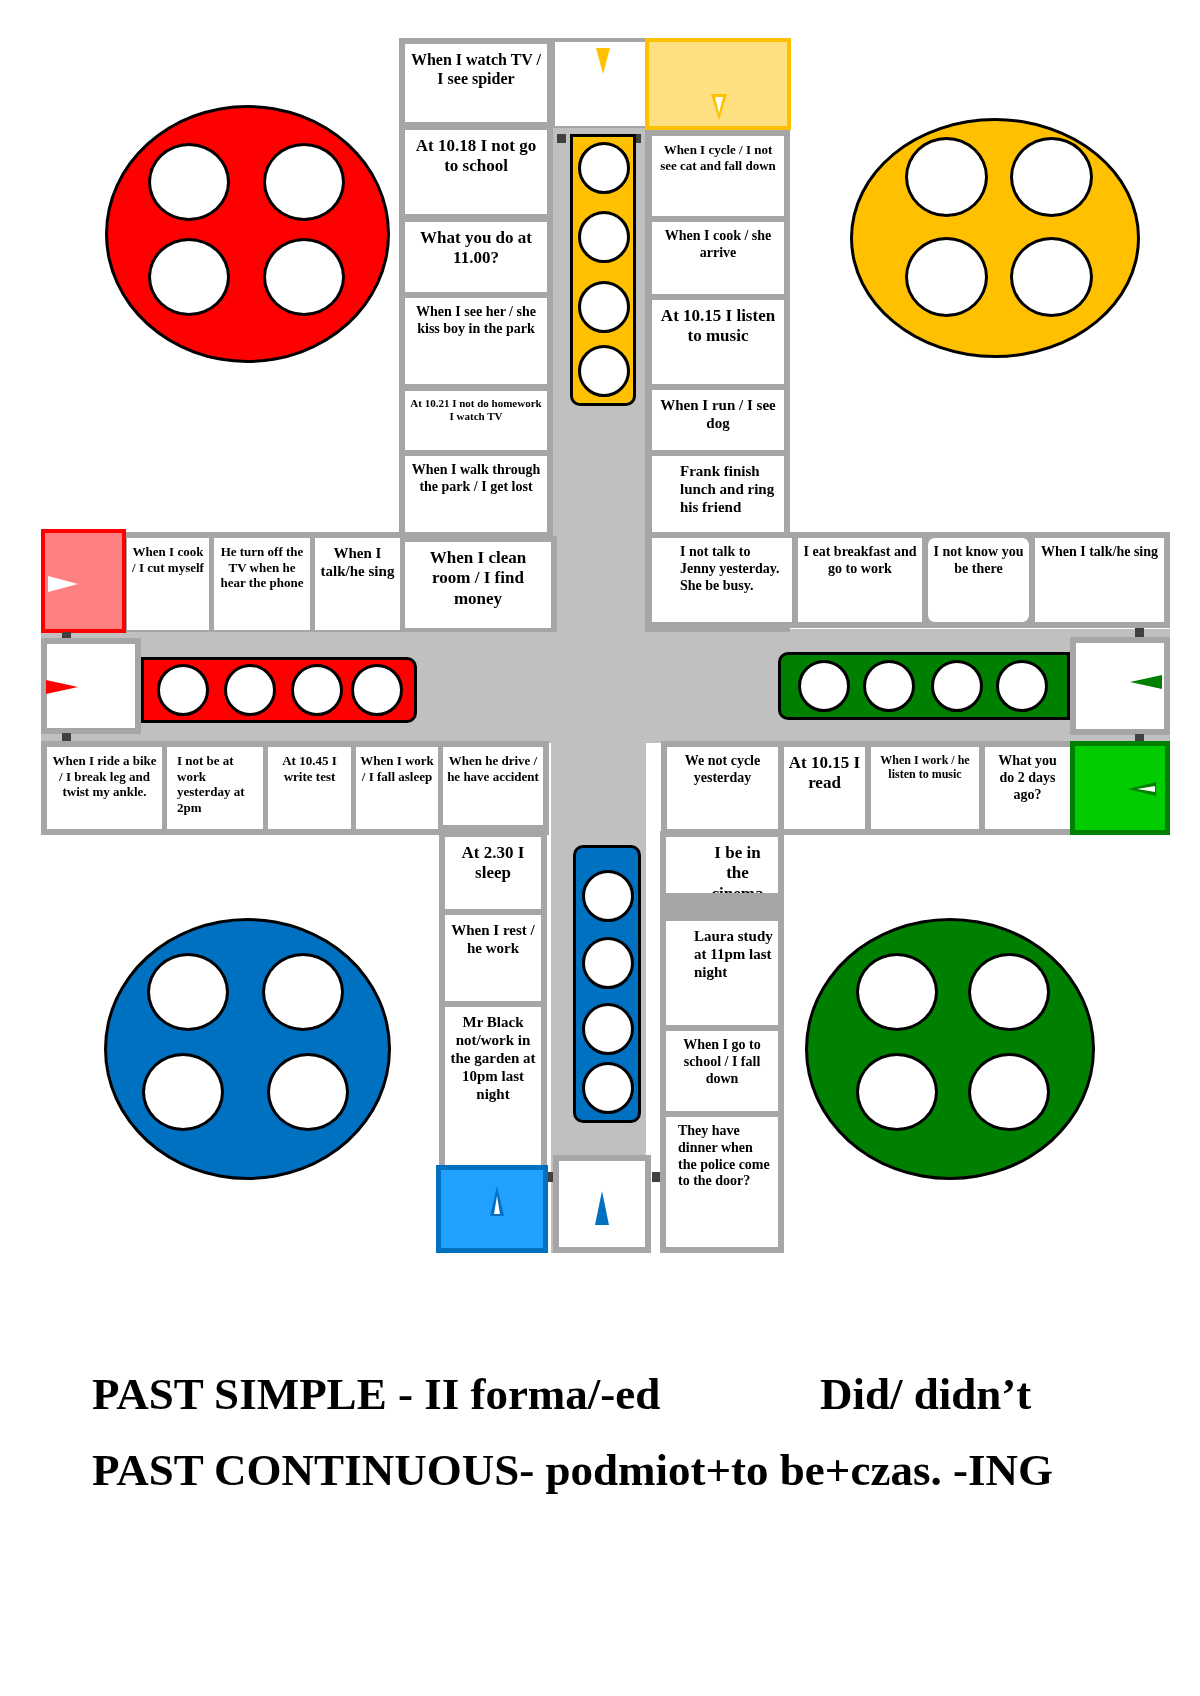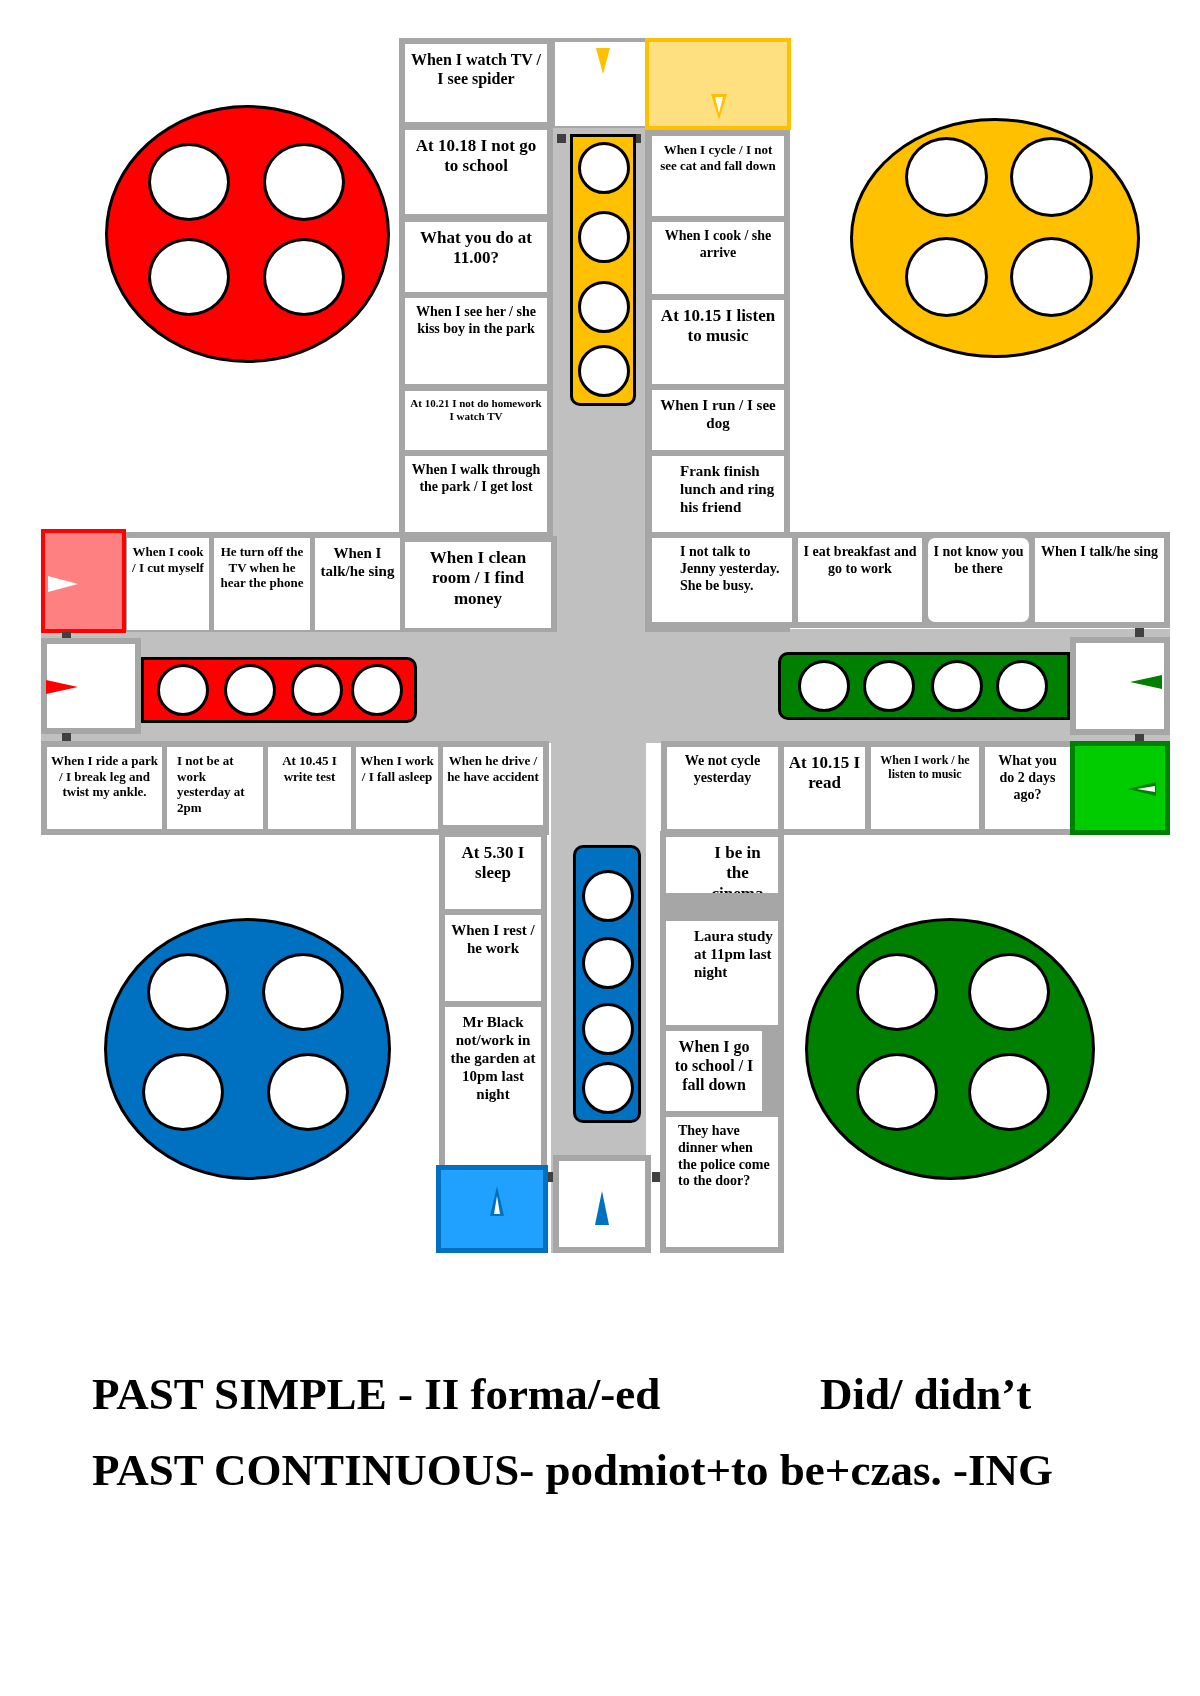--- a/index.html
+++ b/index.html
@@ -73,21 +73,21 @@
   <div class="tick" style="left:62px;top:733px;width:9px;height:8px;"></div>
 
   <div class="lane" style="left:141px;top:657px;width:276px;height:66px;background:#ff0000;border-radius:0 10px 10px 0;">
     <div class="hole" style="left:13px;top:4px;width:52px;height:52px;"></div>
     <div class="hole" style="left:80px;top:4px;width:52px;height:52px;"></div>
     <div class="hole" style="left:147px;top:4px;width:52px;height:52px;"></div>
     <div class="hole" style="left:207px;top:4px;width:52px;height:52px;"></div>
   </div>
 
   <div class="abs frame" style="left:41px;top:741px;width:508px;height:94px;"></div>
-  <div class="cell" style="left:47px;top:747px;width:115px;height:82px;font-size:13px;">When I ride a park / I break leg and twist my ankle.</div>
+  <div class="cell" style="left:47px;top:747px;width:115px;height:82px;font-size:13px;">When I ride a bike / I break leg and twist my ankle.</div>
   <div class="cell left" style="left:167px;top:747px;width:96px;height:82px;font-size:13px;padding-left:10px;">I not be at work yesterday at 2pm</div>
   <div class="cell" style="left:268px;top:747px;width:83px;height:82px;font-size:13px;">At 10.45 I write test</div>
   <div class="cell" style="left:356px;top:747px;width:82px;height:82px;font-size:13px;">When I work / I fall asleep</div>
   <div class="cell" style="left:443px;top:747px;width:100px;height:78px;font-size:13px;">When he drive / he have accident</div>
 
   <div class="abs frame" style="left:645px;top:532px;width:525px;height:96px;"></div>
   <div class="cell left" style="left:652px;top:538px;width:140px;height:84px;font-size:14px;">I not talk to Jenny yesterday. She be busy.</div>
   <div class="cell" style="left:798px;top:538px;width:124px;height:84px;font-size:14px;">I eat breakfast and go to work</div>
   <div class="cell" style="left:928px;top:538px;width:101px;height:84px;font-size:14px;border-radius:7px;">I not know you be there</div>
   <div class="cell" style="left:1035px;top:538px;width:129px;height:84px;font-size:14px;">When I talk/he sing</div>
@@ -108,21 +108,21 @@
   <div class="abs frame" style="left:661px;top:741px;width:414px;height:94px;"></div>
   <div class="cell" style="left:667px;top:747px;width:111px;height:82px;font-size:14px;">We not cycle yesterday</div>
   <div class="cell" style="left:784px;top:747px;width:81px;height:82px;font-size:17px;">At 10.15  I read</div>
   <div class="cell" style="left:871px;top:747px;width:108px;height:82px;font-size:12px;">When    I work / he listen to music</div>
   <div class="cell" style="left:985px;top:747px;width:85px;height:82px;font-size:14px;">What you do 2 days ago?</div>
   <div class="start" style="left:1070px;top:741px;width:100px;height:94px;background:#00cc00;border:5px solid #008000;"></div>
   <div class="arrow" style="left:1128px;top:782px;border-top:7px solid transparent;border-bottom:7px solid transparent;border-right:28px solid #008000;"></div>
   <div class="arrow" style="left:1137px;top:786px;border-top:3px solid transparent;border-bottom:3px solid transparent;border-right:18px solid #ffffff;"></div>
 
   <div class="abs frame" style="left:439px;top:831px;width:108px;height:335px;"></div>
-  <div class="cell" style="left:445px;top:837px;width:96px;height:72px;font-size:17px;">At 5.30 I sleep</div>
+  <div class="cell" style="left:445px;top:837px;width:96px;height:72px;font-size:17px;">At 2.30 I sleep</div>
   <div class="cell" style="left:445px;top:915px;width:96px;height:86px;font-size:15px;">When    I rest / he work</div>
   <div class="cell" style="left:445px;top:1007px;width:96px;height:158px;font-size:15px;">Mr Black not/work in the garden at 10pm last night</div>
 
   <div class="lane" style="left:573px;top:845px;width:68px;height:278px;background:#0070c0;">
     <div class="hole" style="left:6px;top:22px;width:52px;height:52px;"></div>
     <div class="hole" style="left:6px;top:89px;width:52px;height:52px;"></div>
     <div class="hole" style="left:6px;top:155px;width:52px;height:52px;"></div>
     <div class="hole" style="left:6px;top:214px;width:52px;height:52px;"></div>
   </div>
 
@@ -131,21 +131,21 @@
   <div class="arrow" style="left:494px;top:1196px;border-left:3px solid transparent;border-right:3px solid transparent;border-bottom:18px solid #ffffff;"></div>
   <div class="tick" style="left:548px;top:1172px;width:8px;height:10px;"></div>
   <div class="abs frame" style="left:553px;top:1155px;width:98px;height:98px;"></div>
   <div class="abs" style="left:559px;top:1161px;width:86px;height:86px;background:#fff;"></div>
   <div class="arrow" style="left:595px;top:1191px;border-left:7px solid transparent;border-right:7px solid transparent;border-bottom:34px solid #0070c0;"></div>
   <div class="tick" style="left:652px;top:1172px;width:8px;height:10px;"></div>
 
   <div class="abs frame" style="left:660px;top:831px;width:124px;height:422px;"></div>
   <div class="cell" style="left:666px;top:837px;width:112px;height:56px;font-size:17px;padding-left:35px;">I be in the cinema last week</div>
   <div class="cell left" style="left:666px;top:921px;width:112px;height:104px;font-size:15px;">Laura study at 11pm last night</div>
-  <div class="cell" style="left:666px;top:1031px;width:96px;height:80px;font-size:16px;">When    I go to school / I fall down</div>
+  <div class="cell" style="left:666px;top:1031px;width:112px;height:80px;font-size:14px;">When    I go to school / I fall down</div>
   <div class="cell left" style="left:666px;top:1117px;width:112px;height:130px;font-size:14px;padding-left:12px;">They have dinner when the police come to the door?</div>
 
   <div class="home" style="left:105px;top:105px;width:285px;height:258px;background:#ff0000;">
     <div class="hole" style="left:40px;top:35px;width:82px;height:78px;"></div>
     <div class="hole" style="left:155px;top:35px;width:82px;height:78px;"></div>
     <div class="hole" style="left:40px;top:130px;width:82px;height:78px;"></div>
     <div class="hole" style="left:155px;top:130px;width:82px;height:78px;"></div>
   </div>
   <div class="home" style="left:850px;top:118px;width:290px;height:240px;background:#ffc000;">
     <div class="hole" style="left:52px;top:16px;width:83px;height:80px;"></div>

